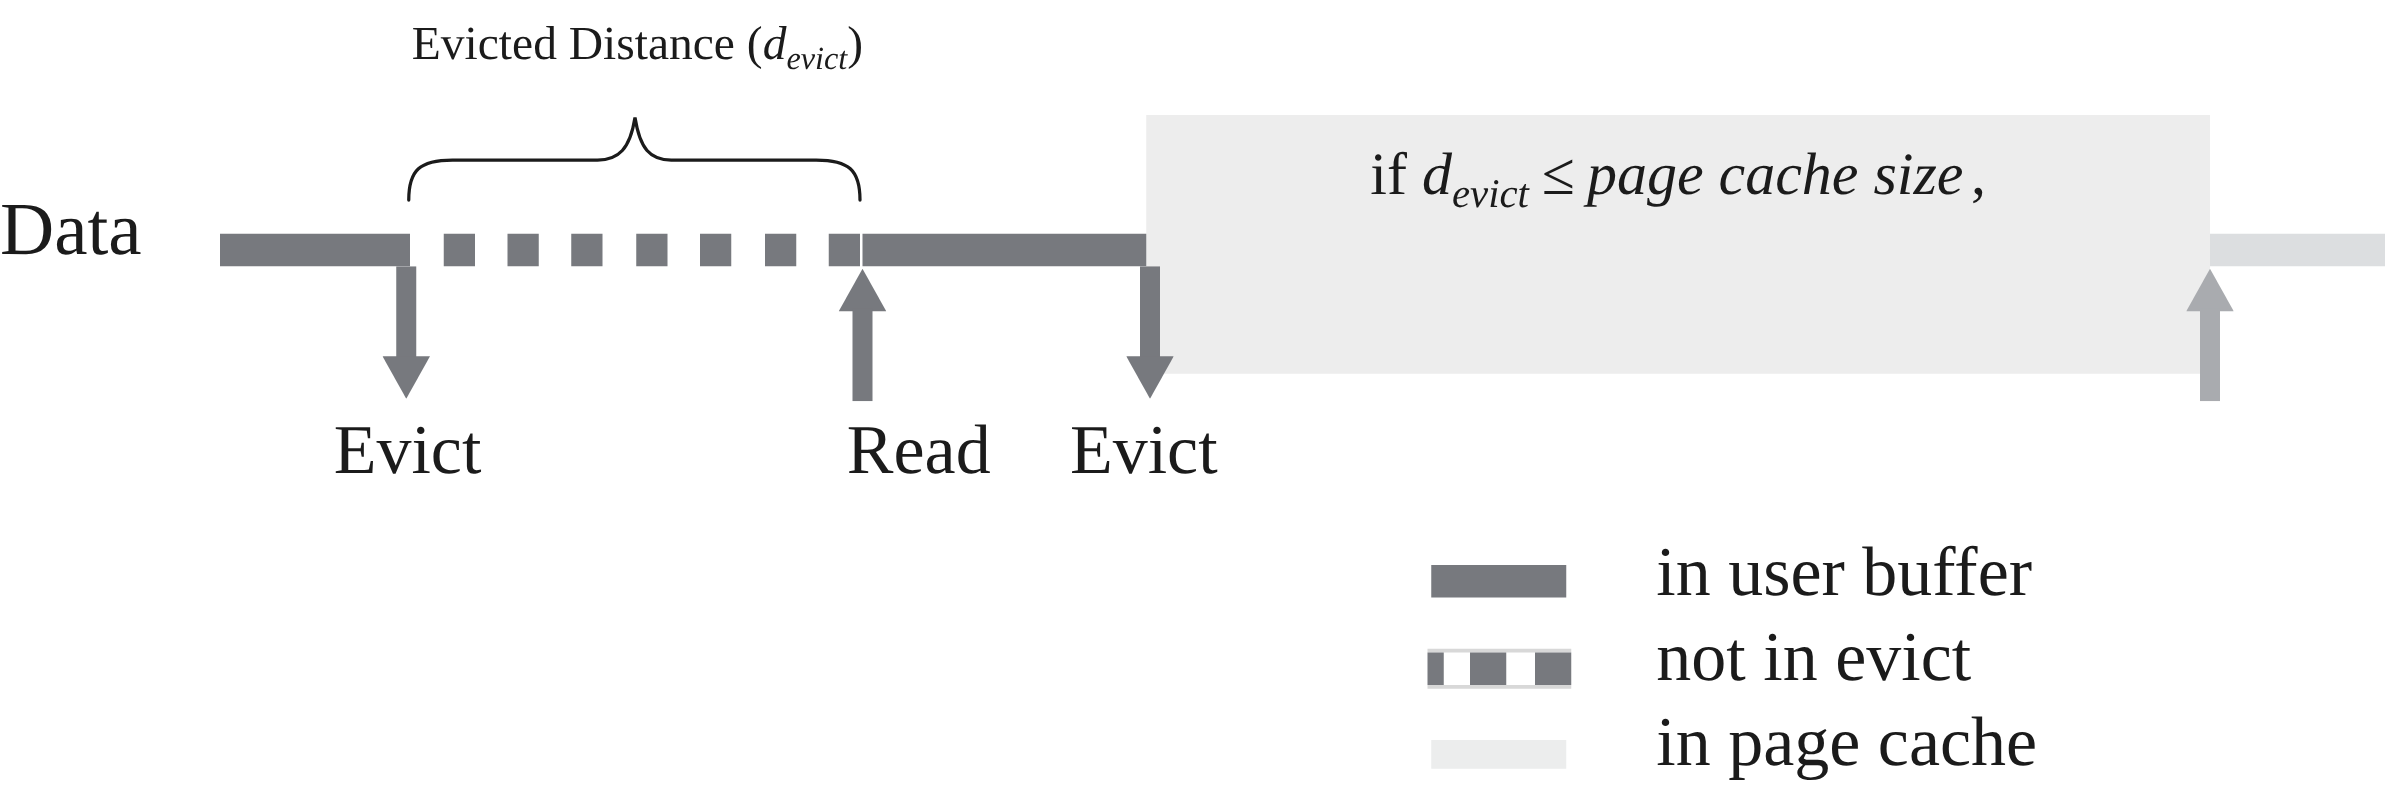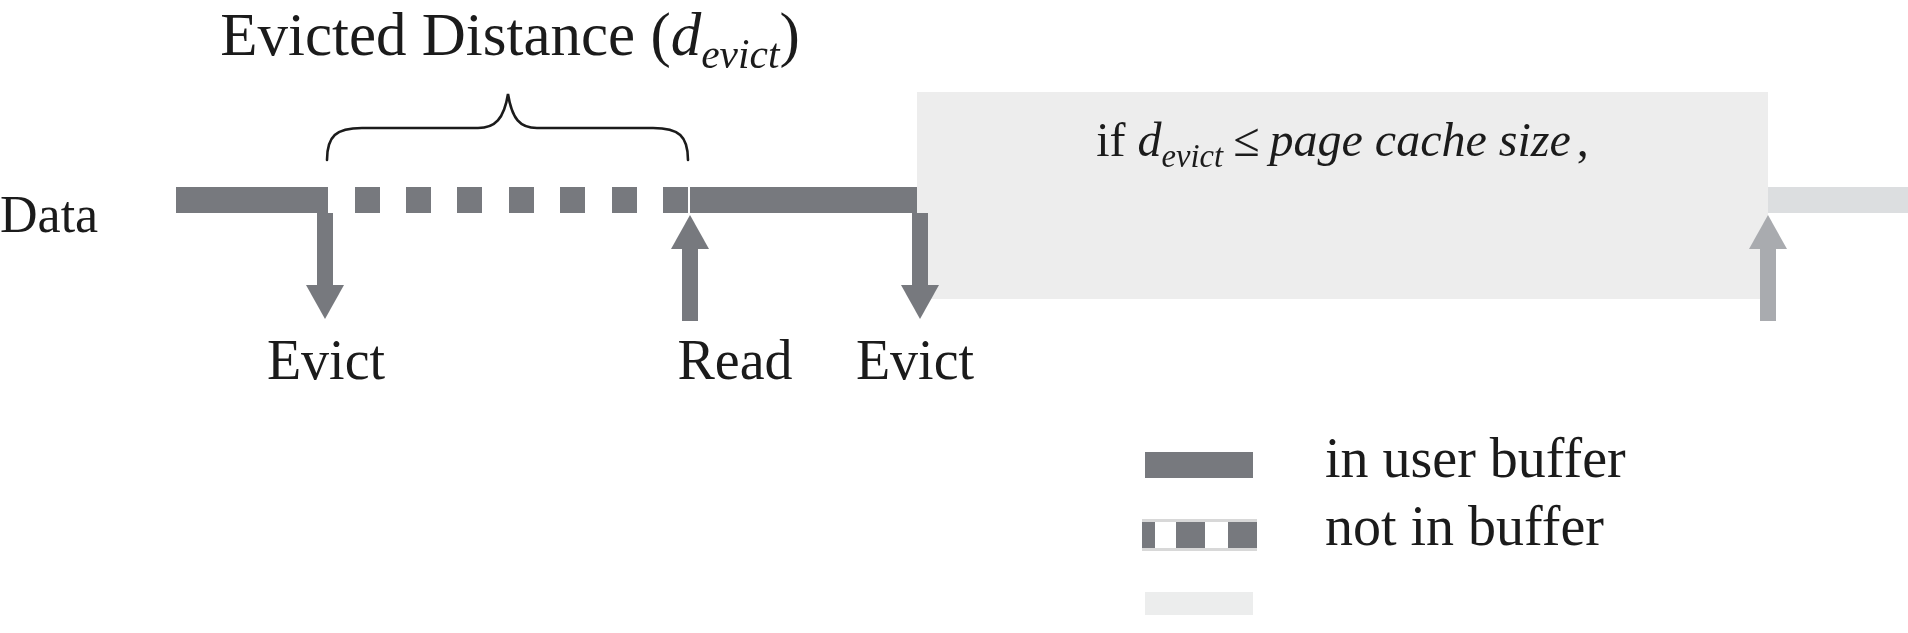--- a/index.html
+++ b/index.html
@@ -9,31 +9,31 @@
     background:#ffffff;
     overflow:hidden;
     font-family:"Liberation Serif", serif;
     color:var(--text,#1b1b1b);
   }
   .abs{position:absolute;}
 
   
   .title{
     left:160px;top:0px;width:700px;
-    font-size:61px;line-height:70px;text-align:center;
+    font-size:38px;line-height:70px;text-align:center;
     white-space:nowrap;
   }
   .math-var{font-style:italic;}
   sub.math-sub{font-style:italic;font-size:0.68em;line-height:0;}
 
   
   .brace-svg{left:320px;top:86px;}
 
   
-  .data-label{left:0px;top:184px;font-size:52px;line-height:62px;}
+  .data-label{left:0px;top:152px;font-size:60px;line-height:62px;}
   .bar{top:187px;height:26px;background:var(--buffer-gray,#77797e);}
   .bar-solid-1{left:176px;width:152px;}
   .bar-solid-2{left:690px;width:230px;}
   .dash{top:187px;height:26px;width:25px;background:var(--buffer-gray,#77797e);}
   .bar-cache{left:1768px;width:140px;top:187px;height:26px;background:var(--cache-gray,#dcdee0);}
 
   
   .arrow-svg{width:38px;height:106px;}
   .arrow-dark{fill:var(--buffer-gray,#77797e);}
   .arrow-light{fill:var(--prefetch-arrow,#a9abaf);}
@@ -143,17 +143,18 @@
   </div>
 
   <div class="abs swatch-solid"></div>
   <div class="abs legend-label legend-label-1">in user buffer</div>
 
   <div class="abs swatch-dashed">
     <span class="mini-dash mini-dash-1"></span>
     <span class="mini-dash mini-dash-2"></span>
     <span class="mini-dash mini-dash-3"></span>
   </div>
-  <div class="abs legend-label legend-label-2">not in buffer</div>
+  <div class="abs legend-label legend-label-2">not in evict</div>
 
   <div class="abs swatch-cache"></div>
+  <div class="abs legend-label legend-label-3">in page cache</div>
 
 </div>
 
 </body></html>

